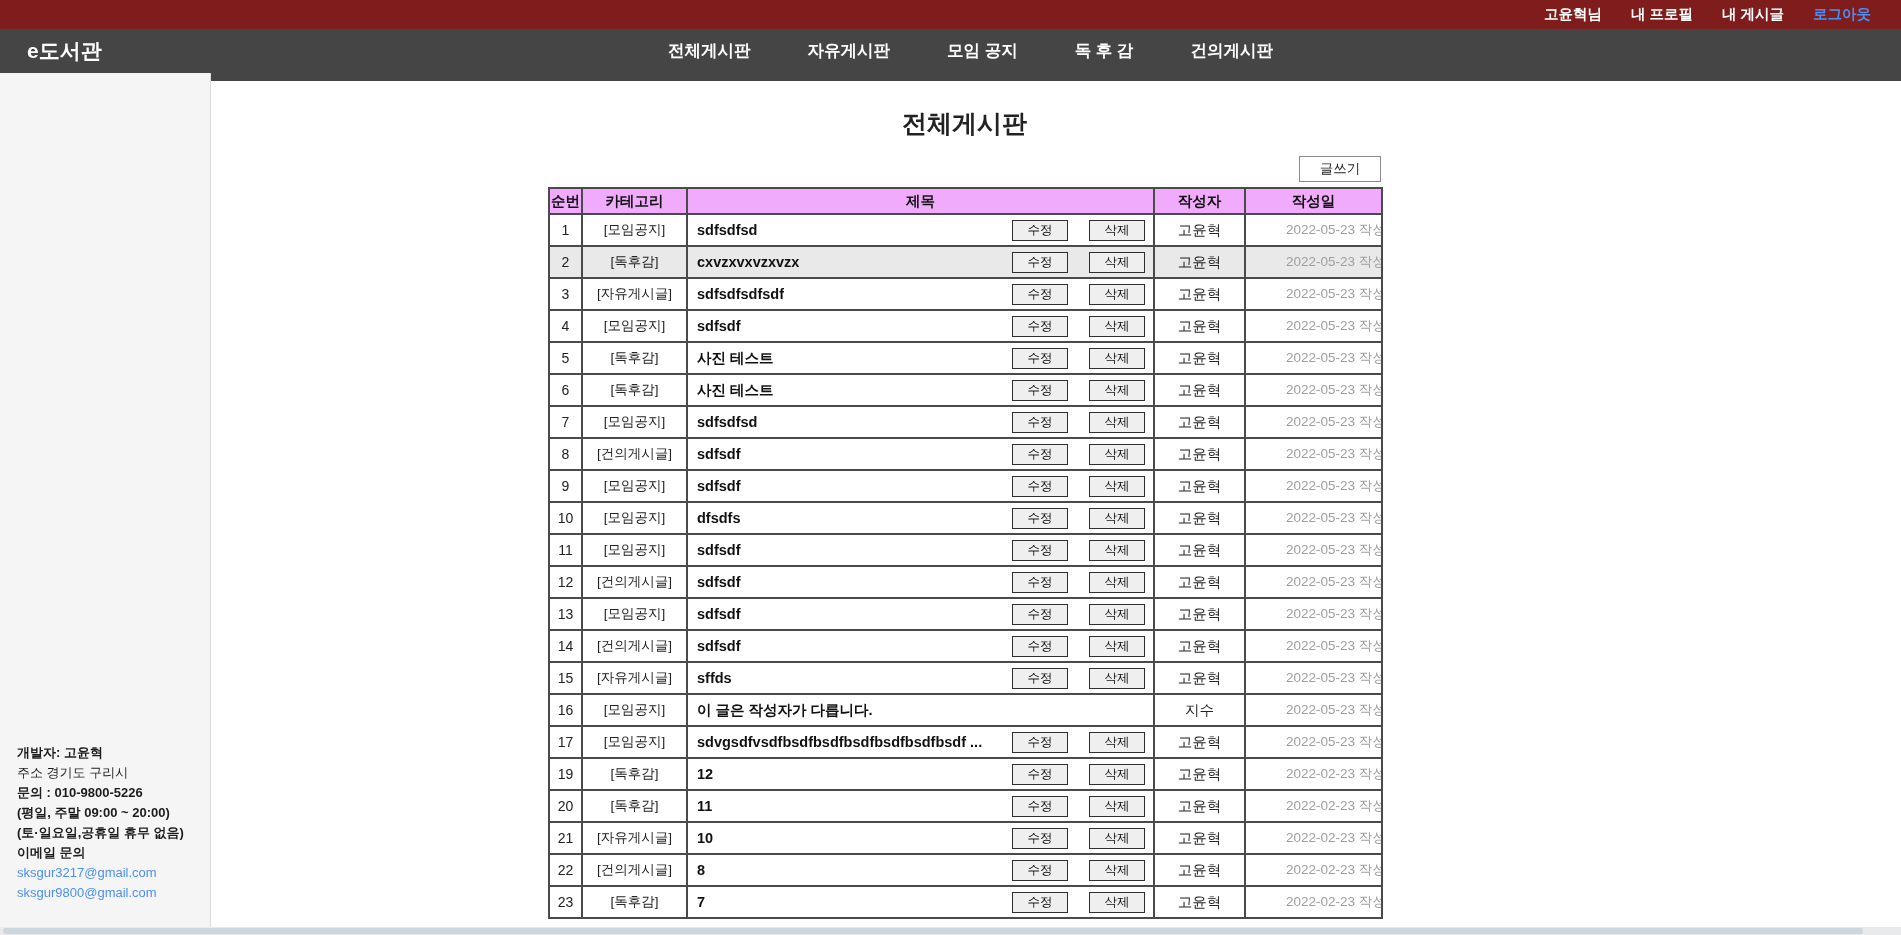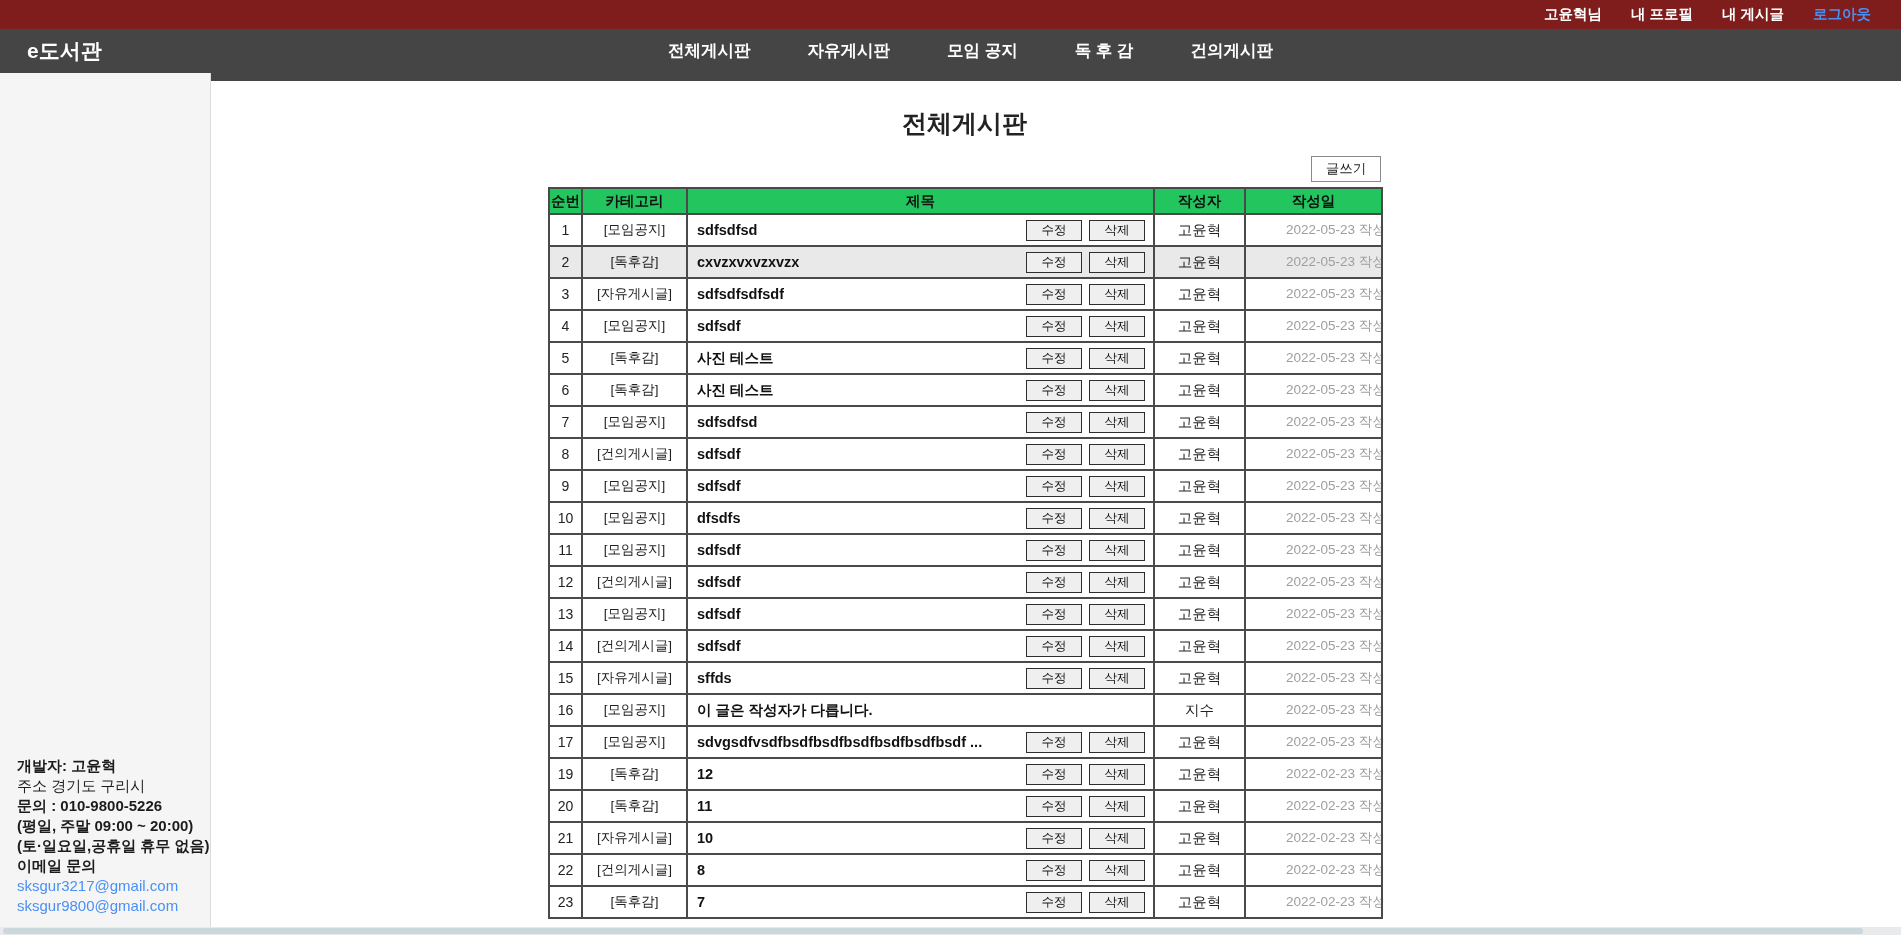--- a/index.html
+++ b/index.html
@@ -17,44 +17,44 @@
     display:flex; align-items:center; }
   .logo { position:absolute; left:27px; top:0; height:44px; display:flex; align-items:center;
     color:#fff; font-size:21px; font-weight:bold; cursor:pointer; }
   .navmenu { position:absolute; left:0; top:0; width:100%; height:44px;
     display:flex; align-items:center; justify-content:center; gap:57px; padding-left:40px; }
   .navmenu a { color:#fff; font-size:16.5px; font-weight:bold; text-decoration:none; cursor:pointer; white-space:nowrap; }
 
   
   .sidebar { position:absolute; left:0; top:73px; width:211px; height:854px;
     background:#f5f5f5; border-right:1px solid #dcdcdc; }
-  .sidebar-footer { position:absolute; left:17px; bottom:11px; font-size:15px; line-height:20px; color:#1c1c1c; }
+  .sidebar-footer { position:absolute; left:17px; bottom:24px; font-size:13px; line-height:20px; color:#1c1c1c; }
   .sidebar-footer .b { font-weight:bold; }
   .sidebar-footer a { color:#4a90f4; text-decoration:none; cursor:pointer; display:block; }
 
   
   .board { position:absolute; left:548px; top:108px; width:833px; }
   .board-title { text-align:center; font-size:25px; font-weight:bold; color:#222; height:30px; line-height:30px; }
   .write-row { margin-top:18px; display:flex; justify-content:flex-end; }
-  .write-btn { width:70px; height:26px; background:#fff; border:1px solid #8a8a8a;
+  .write-btn { width:82px; height:26px; background:#fff; border:1px solid #8a8a8a;
     font-size:13.5px; color:#222; cursor:pointer; font-family:inherit; }
 
   table.board-table { margin-top:5px; width:833px; table-layout:fixed;
     border-collapse:separate; border-spacing:0; border:1px solid #4a4a4a; }
-  .board-table th { background:#22c55e; font-size:14.5px; font-weight:bold; color:#111;
+  .board-table th { background:#f0abfc; font-size:14.5px; font-weight:bold; color:#111;
     height:26px; border:1px solid #4a4a4a; }
   .board-table td { height:32px; border:1px solid #4a4a4a; background:#fff;
     text-align:center; vertical-align:middle; overflow:hidden; white-space:nowrap; }
   .board-table tr.hl td { background:#e9e9e9; }
   td.c-no   { font-size:14px; color:#222; }
   td.c-cat  { font-size:13.5px; color:#222; }
   td.c-title{ text-align:left; }
   .title-wrap { display:flex; align-items:center; justify-content:space-between; padding:0 8px 0 9px; }
   .title-text { font-size:14.5px; font-weight:bold; color:#111; overflow:hidden; text-overflow:ellipsis; }
-  .actions { display:flex; gap:7px; flex:none; }
+  .actions { display:flex; gap:21px; flex:none; }
   .mini-btn { width:56px; height:21px; background:#efefef; border:1px solid #2e2e2e;
     font-size:12.5px; color:#111; cursor:pointer; font-family:inherit; line-height:17px; }
   td.c-author { font-size:14.5px; color:#222; }
   td.c-date { font-size:13.5px; color:#9e9e9e;padding-left:40px; }
 
   
   .hscrollbar { position:absolute; left:0; bottom:0; width:1901px; height:8px; background:#e8eaec; }
   .hscrollbar .thumb { position:absolute; left:3px; top:1px; height:6px; width:1860px;
     background:#ccd6dd; border-radius:3px; }
 </style>

